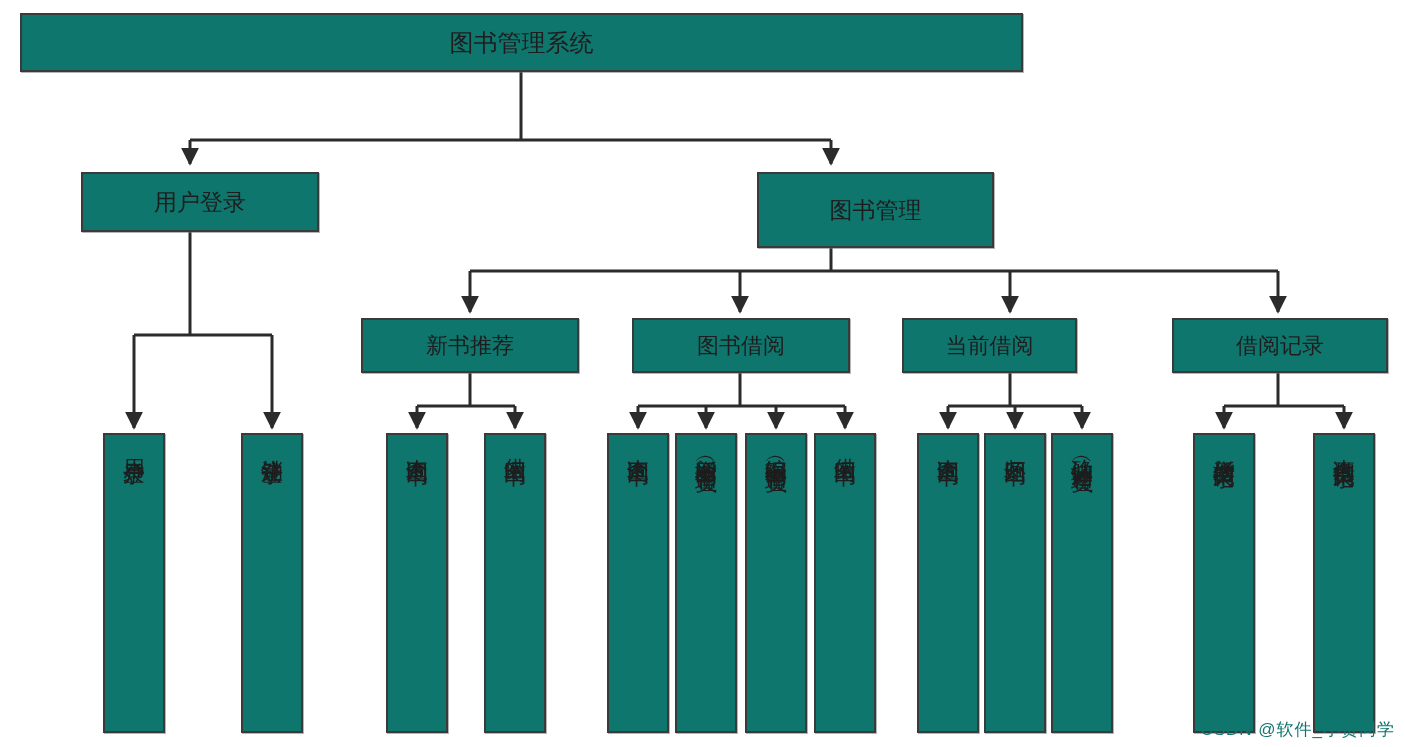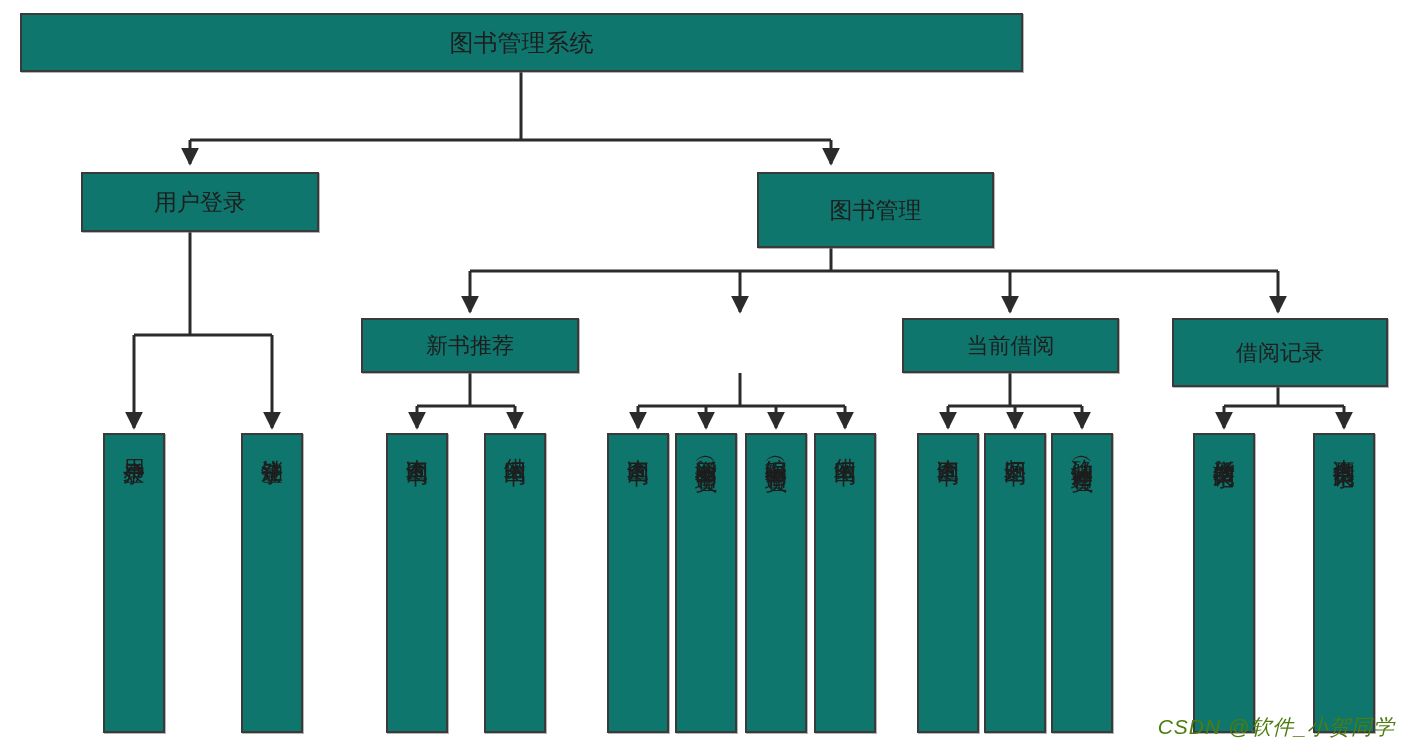--- a/index.html
+++ b/index.html
@@ -46,25 +46,24 @@
     writing-mode:vertical-rl;
     text-orientation:upright;
     letter-spacing:2px;
     line-height:1;
     display:block;
   }
   .watermark{
     position:absolute;
     right:10px;
     bottom:6px;
-    font-size:21px;
-    color:#4d7c0f;
+    font-size:17px;
+    color:#0f766e;
     letter-spacing:1px;
     white-space:nowrap;
-    font-style:italic;
   }
 </style>
 </head>
 <body>
 
 <div id="canvas">
 
   <svg id="connectors" viewBox="0 0 1405 747">
     <defs>
       <marker id="arrow" viewBox="0 0 10 10" refX="9" refY="5" markerWidth="6" markerHeight="6" orient="auto-start-reverse">
@@ -122,24 +121,27 @@
   <div class="node tier1" style="left:81px; top:172px; width:238px; height:60px;">
     <span>用户登录</span>
   </div>
   <div class="node tier1" style="left:712px; top:172px; width:237px; height:76px;margin-left:45px;">
     <span>图书管理</span>
   </div>
 
   <div class="node tier2" style="left:361px; top:318px; width:218px; height:55px;">
     <span>新书推荐</span>
   </div>
-  <div class="node tier2" style="left:902px; top:318px; width:217px; height:55px;">
+  <div class="node tier2" style="left:632px; top:318px; width:218px; height:55px;">
+    <span>图书借阅</span>
+  </div>
+  <div class="node tier2" style="left:902px; top:318px; width:175px; height:55px;">
     <span>当前借阅</span>
   </div>
-  <div class="node tier2" style="left:1172px; top:318px; width:216px; height:69px;">
+  <div class="node tier2" style="left:1172px; top:318px; width:216px; height:55px;">
     <span>借阅记录</span>
   </div>
 
   <div class="node leaf" style="left:103px; top:433px; width:62px; height:300px;">
     <span class="vtext">用户登录</span>
   </div>
   <div class="node leaf" style="left:241px; top:433px; width:62px; height:300px;">
     <span class="vtext">注销登录</span>
   </div>
 

